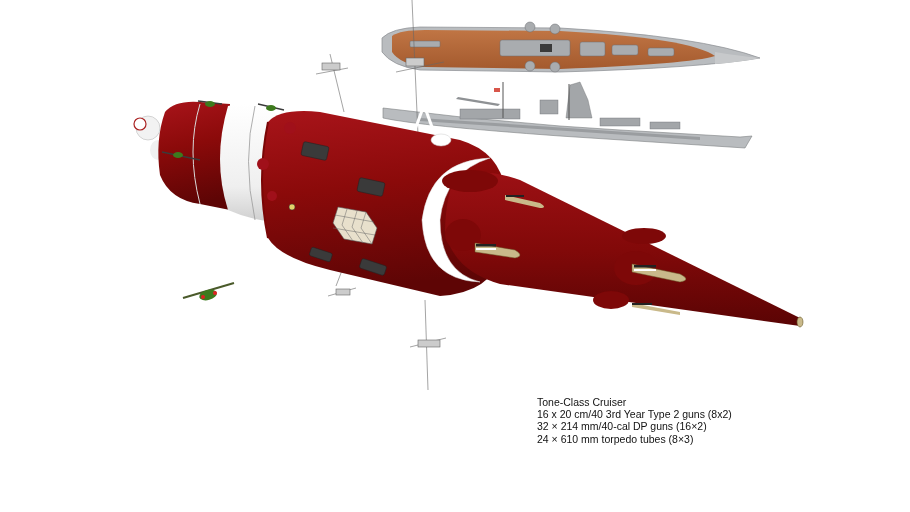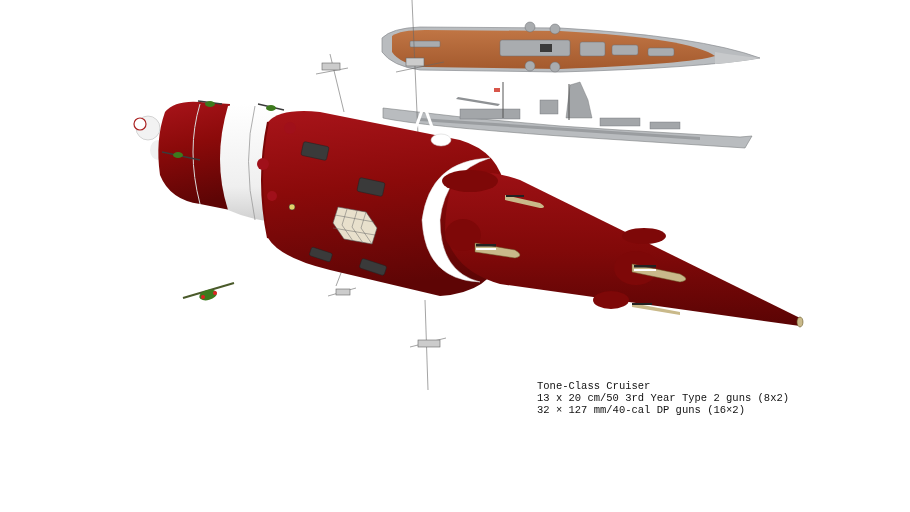--- a/index.html
+++ b/index.html
@@ -1,18 +1,18 @@
 <!DOCTYPE html>
 <html><head>
   <meta charset="utf-8">
   <style>
     html, body { margin: 0; padding: 0; background: #ffffff; }
     body { width: 910px; height: 512px; position: relative; overflow: hidden; font-family: "DejaVu Sans", sans-serif; }
     #scene { position: absolute; left: 0; top: 0; width: 910px; height: 512px; }
-    .caption { position: absolute; left: 537px; top: 380px; font-family: Liberation Mono, monospace; font-size: 10.5px; line-height: 12.2px; color: #111; }
+    .caption { position: absolute; left: 537px; top: 396px; font-family: Liberation Sans, sans-serif; font-size: 10.5px; line-height: 12.2px; color: #111; }
     .caption div { white-space: nowrap; }
   </style>
 </head>
 <body>
 
 <svg id="scene" viewBox="0 0 910 512" xmlns="http://www.w3.org/2000/svg">
   <defs>
     <linearGradient id="hullGrad" x1="0" y1="0" x2="0.15" y2="1">
       <stop offset="0" stop-color="#a8141a"></stop>
       <stop offset="0.45" stop-color="#8b0a0a"></stop>
@@ -161,15 +161,16 @@
   <g>
     <line x1="183" y1="298" x2="234" y2="283" stroke="#4a5a2a" stroke-width="2"></line>
     <ellipse cx="208" cy="295" rx="9" ry="5" fill="#3d7a1e" transform="rotate(-15 208 295)"></ellipse>
     <circle cx="203" cy="297" r="2" fill="#d22"></circle>
     <circle cx="215" cy="293" r="2" fill="#d22"></circle>
   </g>
 </svg>
 
 <div class="caption">
   <div>Tone-Class Cruiser</div>
-  <div>13 x 20 cm/50 3rd Year Type 2 guns (8x2)</div>
-  <div>32 × 127 mm/40-cal DP guns (16×2)</div>
+  <div>16 x 20 cm/40 3rd Year Type 2 guns (8x2)</div>
+  <div>32 × 214 mm/40-cal DP guns (16×2)</div>
+  <div>24 × 610 mm torpedo tubes (8×3)</div>
 </div>
 
 </body></html>

